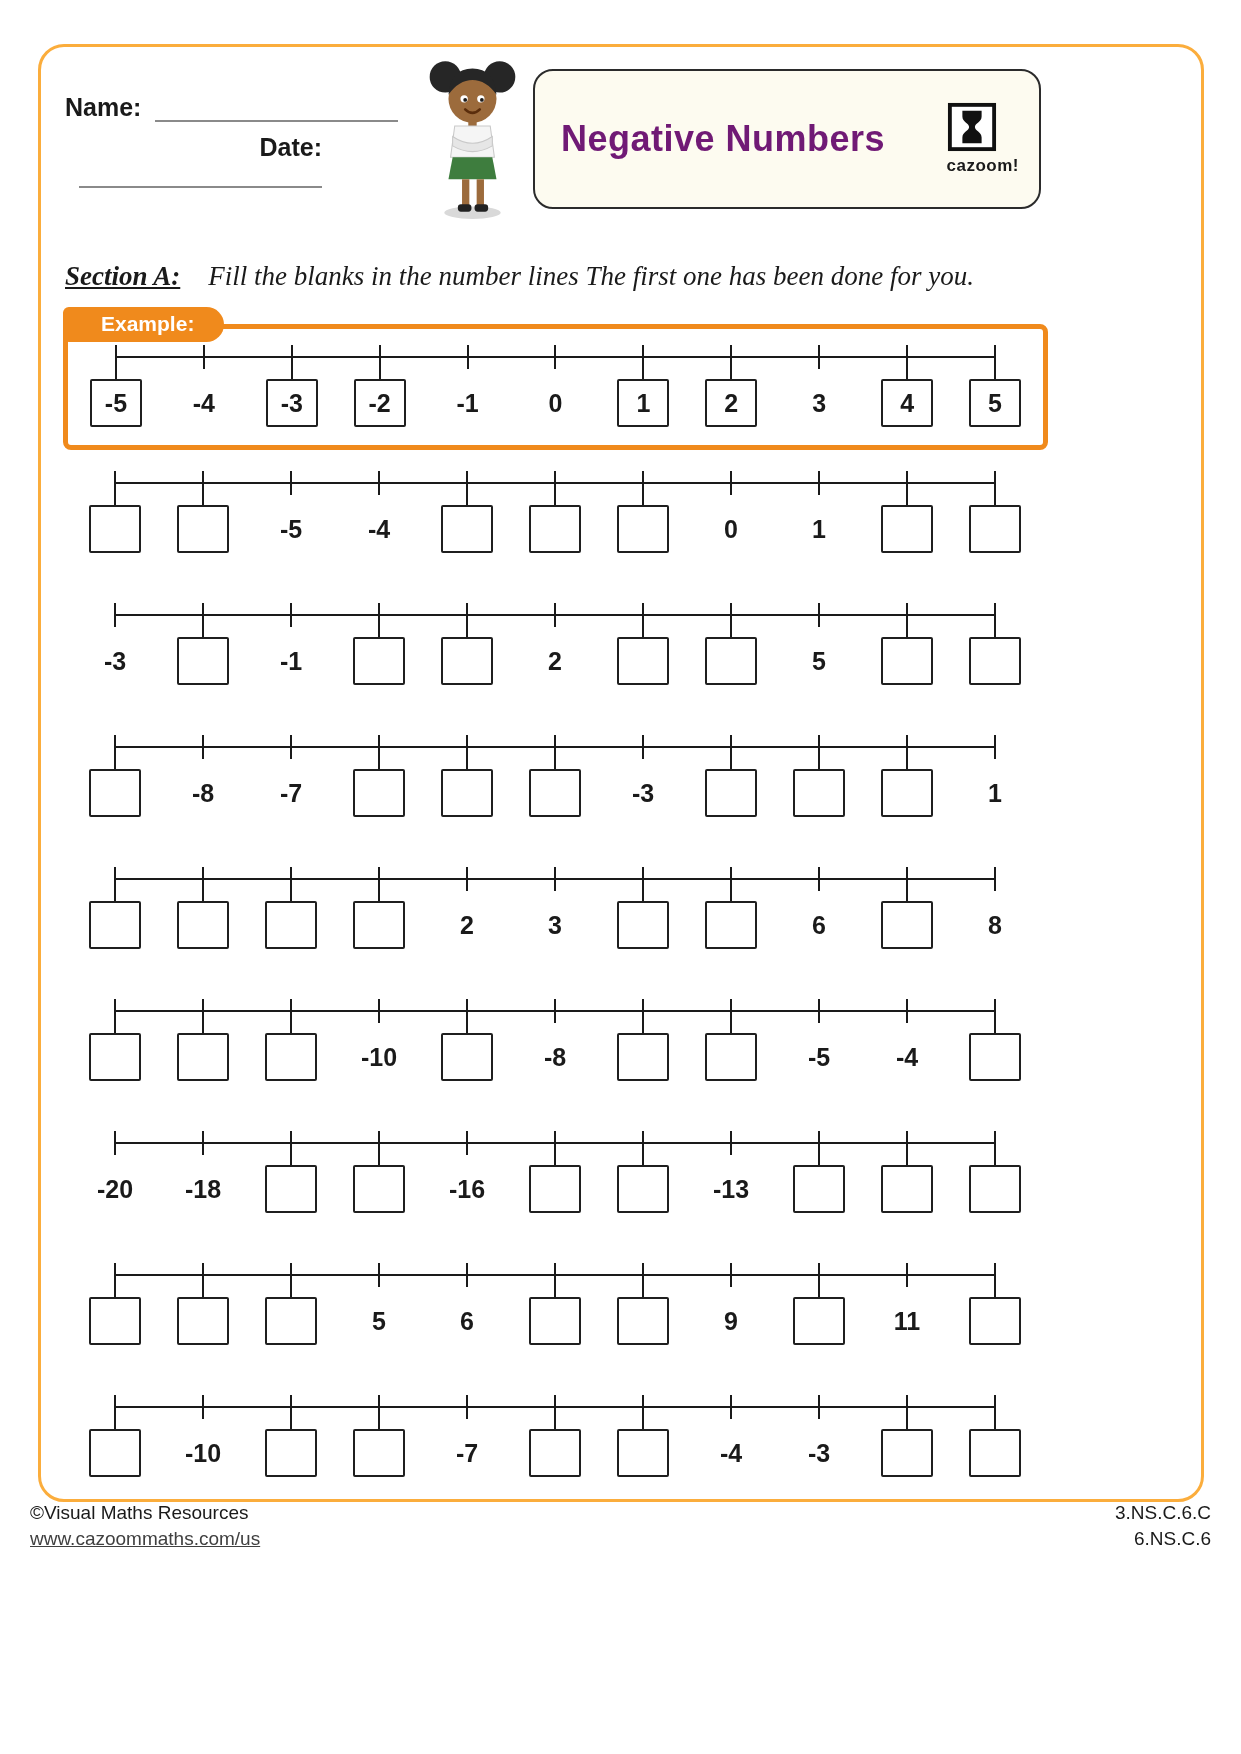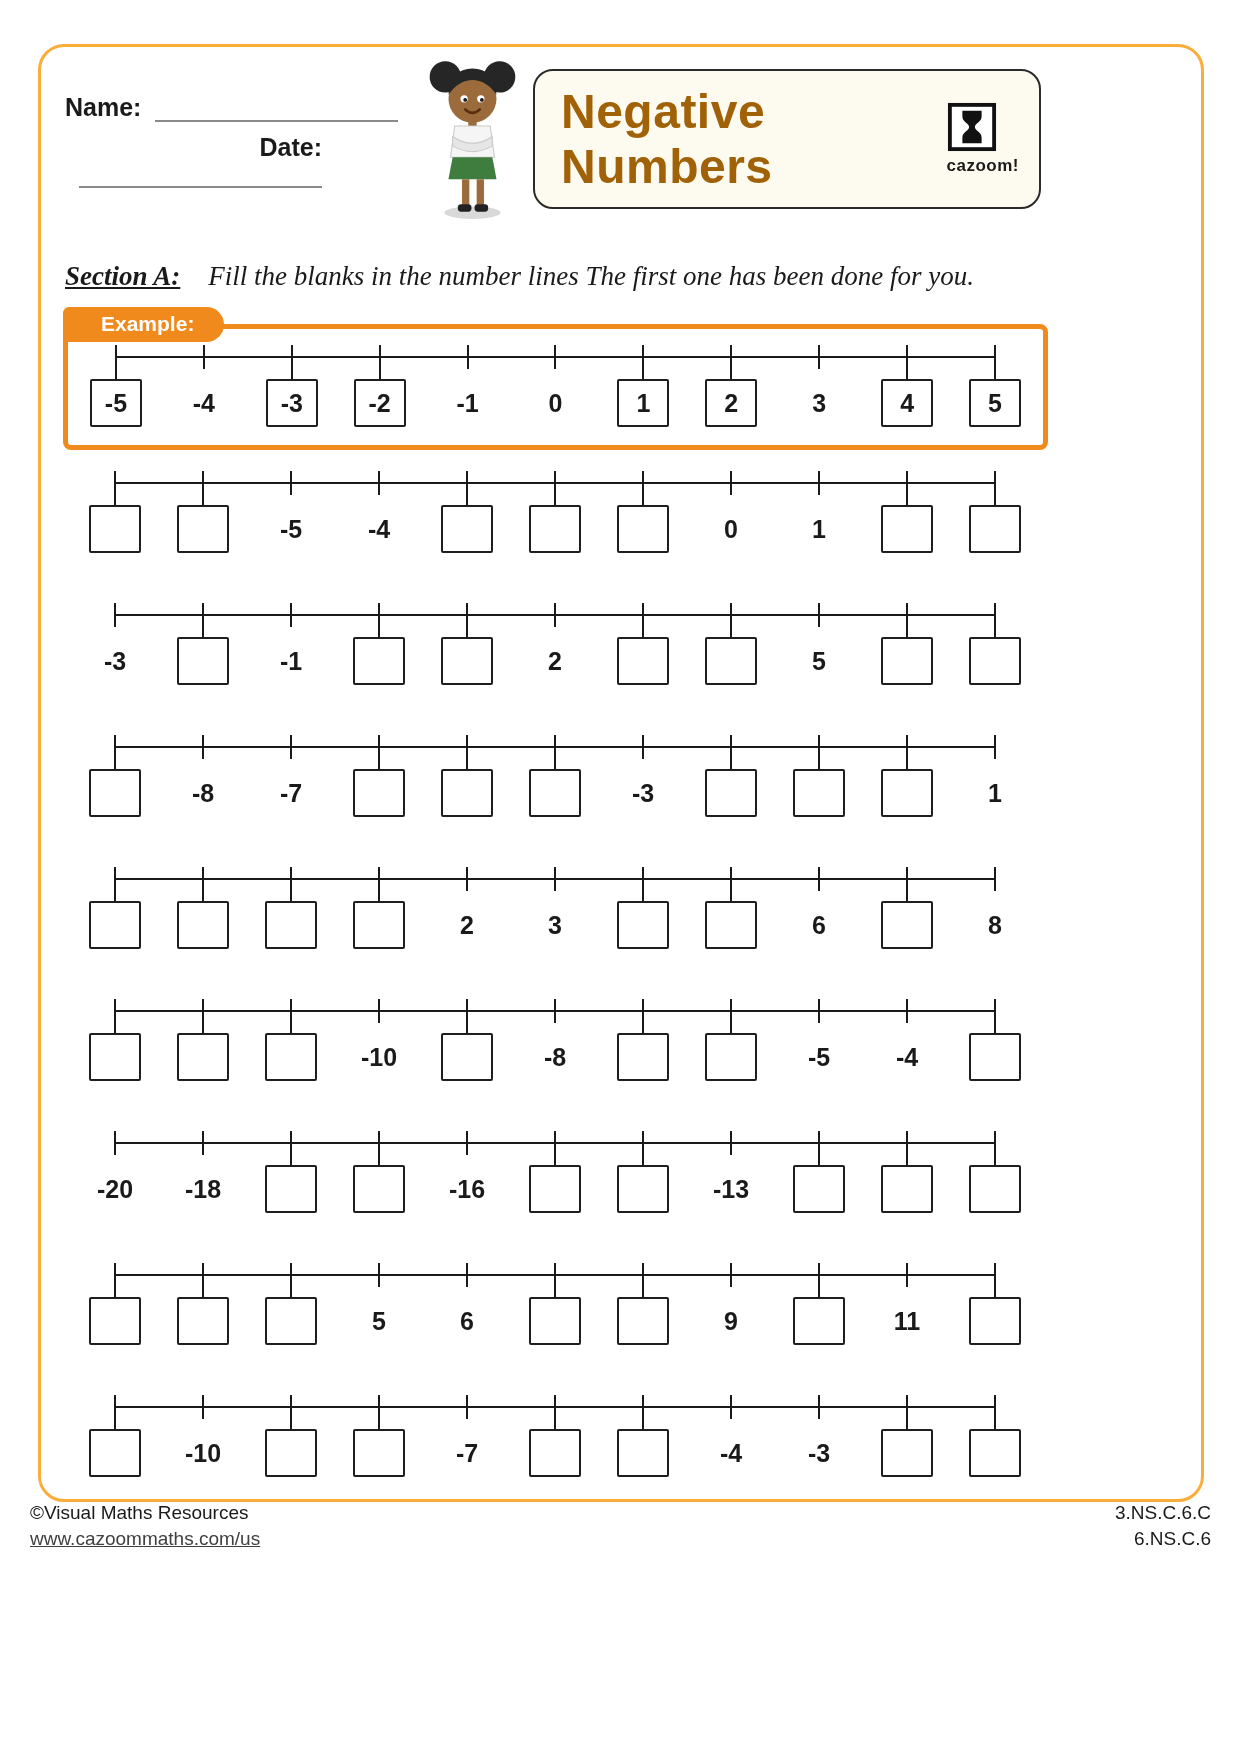--- a/index.html
+++ b/index.html
@@ -17,21 +17,21 @@
   .name-field { top: 46px; }
   .date-field { top: 86px; flex-direction: column; }
 
   
   .mascot { position: absolute; left: 382px; top: 8px; width: 100px; height: 165px; }
 
   
   .title-box { position: absolute; left: 492px; top: 22px; width: 508px; height: 140px;
                background: #FDFBF0; border: 2px solid #2b2b2b; border-radius: 20px;
                display: flex; align-items: center; justify-content: space-between; padding: 0 20px 0 26px; }
-  .title { font-size: 48px; font-weight: bold; color: #a16207; letter-spacing: 0.5px; }
+  .title { font-size: 36px; font-weight: bold; color: #701a75; letter-spacing: 0.5px; }
   .brand { display: flex; flex-direction: column; align-items: flex-start; gap: 4px; }
   .brand-text { font-weight: bold; font-size: 17px; letter-spacing: 0.5px; }
 
   
   .section-heading { position: absolute; left: 24px; top: 214px; width: 1100px;
                      font-family: "Liberation Serif", serif; font-style: italic; font-size: 27px; }
   .section-label { font-weight: bold; margin-right: 28px; text-decoration: underline; }
 
   
   .example-wrap { position: absolute; left: 22px; top: 260px; width: 985px; height: 145px; }

